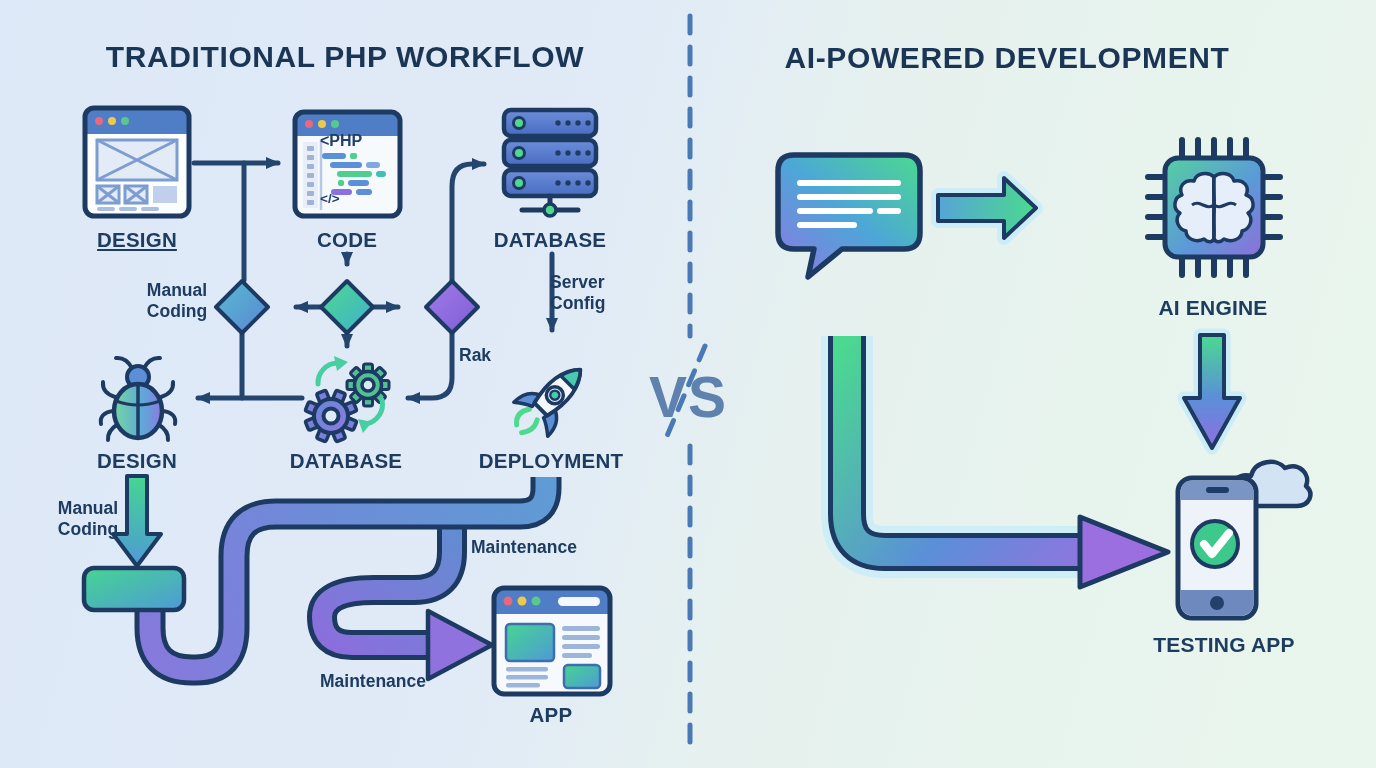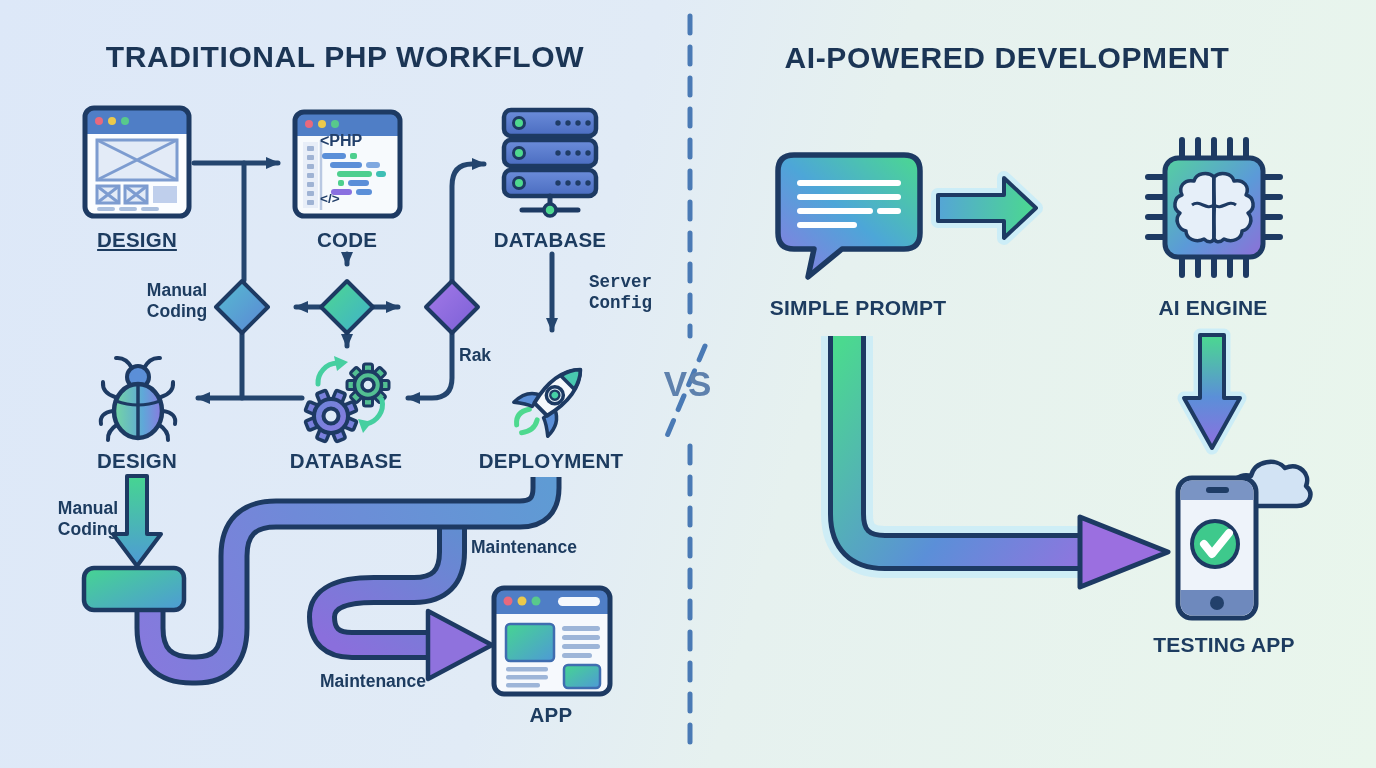--- a/index.html
+++ b/index.html
@@ -12,21 +12,21 @@
   .lbl{
     position:absolute;z-index:2;color:#1d3c60;font-weight:700;
     white-space:nowrap;transform:translateX(-50%);text-align:center;
     font-family:"Liberation Sans",sans-serif;
   }
   .title{font-size:30px;font-weight:800;letter-spacing:.6px;color:#1b3555;}
   .node{font-size:20.5px;letter-spacing:.2px;}
   .ann{font-size:17.5px;font-weight:600;}
   .wrap{white-space:normal;line-height:21px;width:96px;}
   .la{transform:none;text-align:left;}
-  .vs{font-size:35px;font-weight:800;color:#5e81ad;letter-spacing:1px;}
+  .vs{font-size:57px;font-weight:800;color:#5e81ad;letter-spacing:1px;}
   .codetxt{transform:none;text-align:left;color:#23406b;font-weight:800;}
   .benefits{font-size:20px;line-height:27px;font-weight:700;white-space:normal;width:300px;}
 </style>
 </head>
 <body>
 
 <div id="stage">
 
 <svg id="gfx" width="1376" height="768" viewBox="0 0 1376 768">
   <defs>
@@ -377,29 +377,28 @@
 
 <div class="lbl node" style="left:137px;top:228px;text-decoration:underline;">DESIGN</div>
 <div class="lbl node" style="left:347px;top:228px;">CODE</div>
 <div class="lbl node" style="left:550px;top:228px;">DATABASE</div>
 <div class="lbl node" style="left:137px;top:449px;">DESIGN</div>
 <div class="lbl node" style="left:346px;top:449px;">DATABASE</div>
 <div class="lbl node" style="left:551px;top:449px;">DEPLOYMENT</div>
 <div class="lbl node" style="left:551px;top:703px;">APP</div>
 
 <div class="lbl ann wrap" style="left:177px;top:280px;">Manual Coding</div>
-<div class="lbl ann wrap la" style="left:582px;top:272px;width:70px;text-align:right;font-family:Liberation Mono, monospace;">Server Config</div>
+<div class="lbl ann wrap la" style="left:550px;top:272px;width:70px;text-align:left;">Server Config</div>
 <div class="lbl ann la" style="left:459px;top:345px;">Rak</div>
 <div class="lbl ann wrap" style="left:88px;top:498px;">Manual Coding</div>
 <div class="lbl ann" style="left:524px;top:537px;">Maintenance</div>
 <div class="lbl ann" style="left:373px;top:671px;">Maintenance</div>
 
 <div class="lbl codetxt" style="left:320px;top:132px;font-size:16px;">&lt;PHP</div>
 <div class="lbl codetxt" style="left:320px;top:191px;font-size:13.5px;">&lt;/&gt;</div>
 
 <div class="lbl vs" style="left:688px;top:364px;">VS</div>
 
-<div class="lbl node" style="left:858px;top:296px;font-size:21px;">SIMPLE PROMPT</div>
 <div class="lbl node" style="left:1213px;top:296px;font-size:21px;">AI ENGINE</div>
 <div class="lbl node" style="left:1224px;top:633px;font-size:21px;">TESTING APP</div>
 
 
 </div>
 
 </body></html>

